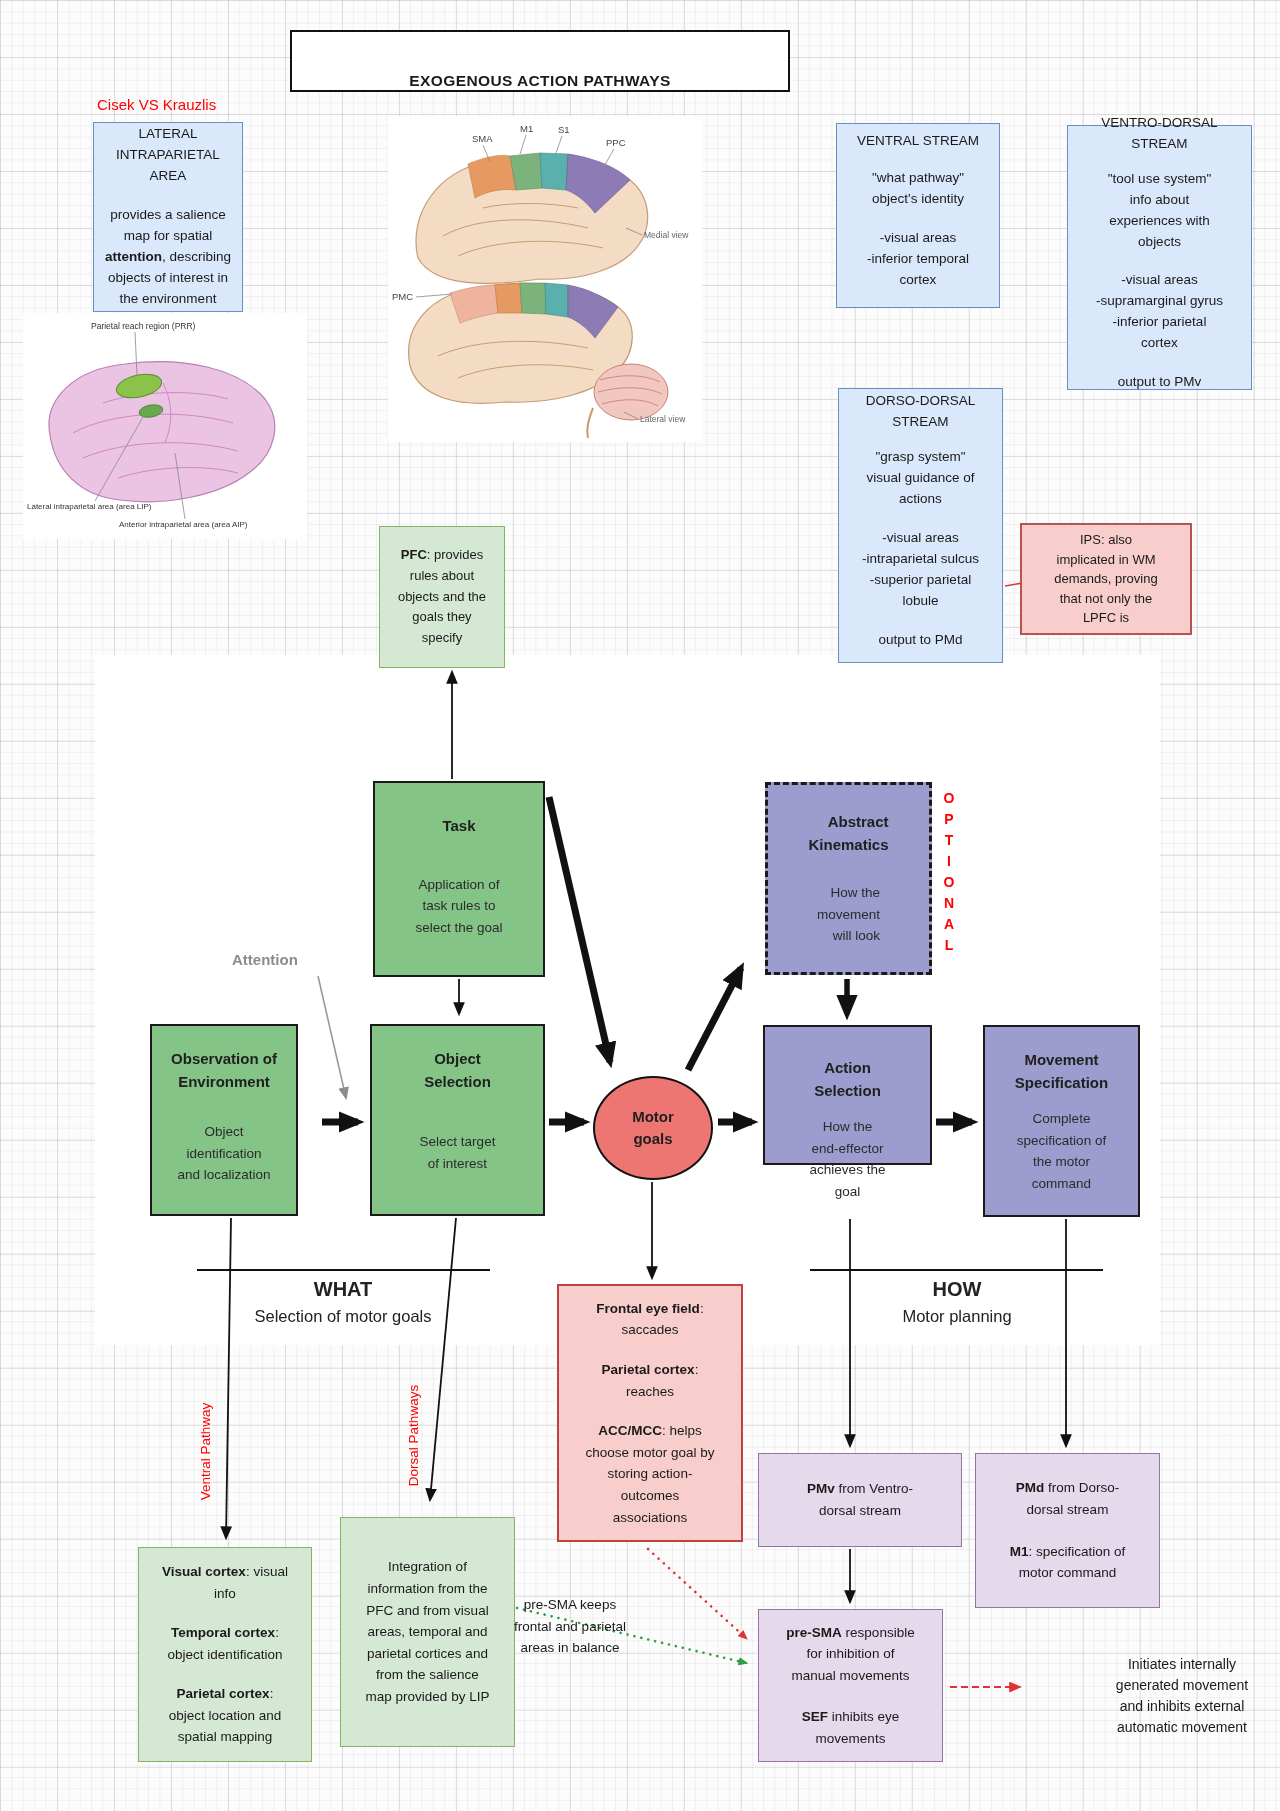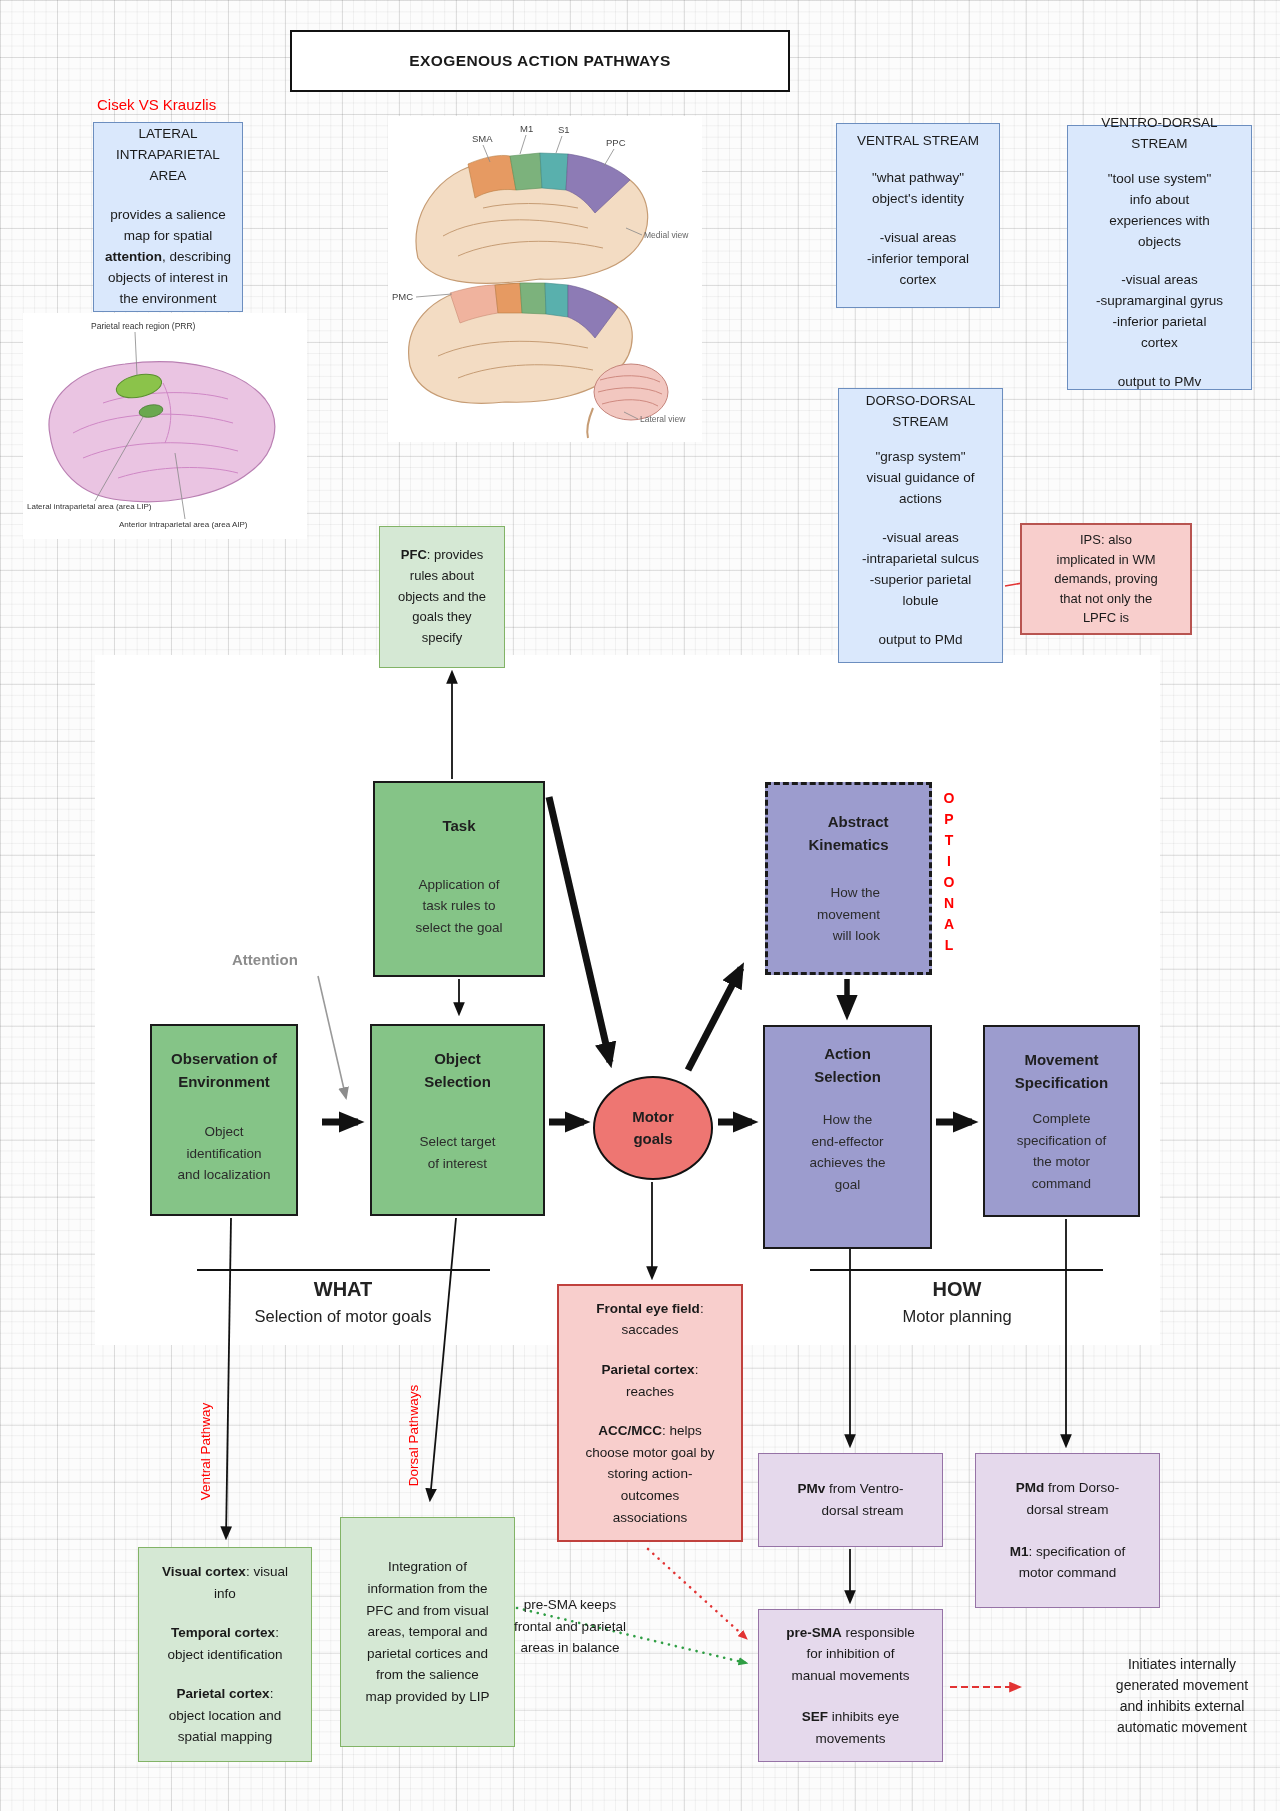--- a/index.html
+++ b/index.html
@@ -76,21 +76,21 @@
     <line x1="850" y1="1219" x2="850" y2="1446" stroke="#111" stroke-width="1.8" marker-end="url(#mThin)"></line>
     <line x1="1066" y1="1219" x2="1066" y2="1446" stroke="#111" stroke-width="1.8" marker-end="url(#mThin)"></line>
     <line x1="850" y1="1549" x2="850" y2="1602" stroke="#111" stroke-width="1.8" marker-end="url(#mThin)"></line>
     <line x1="1005" y1="586" x2="1074" y2="574" stroke="#e23333" stroke-width="1.6" marker-end="url(#mRed)"></line>
     <line x1="950" y1="1687" x2="1020" y2="1687" stroke="#e23333" stroke-width="2" stroke-dasharray="7,4" marker-end="url(#mRed)"></line>
     <line x1="648" y1="1549" x2="746" y2="1638" stroke="#e23333" stroke-width="2.6" stroke-dasharray="0.1,7" stroke-linecap="round" marker-end="url(#mRedS)"></line>
     <line x1="517" y1="1608" x2="746" y2="1663" stroke="#2f9e44" stroke-width="2.6" stroke-dasharray="0.1,7" stroke-linecap="round" marker-end="url(#mGreenS)"></line>
     <line x1="318" y1="976" x2="346" y2="1098" stroke="#999" stroke-width="1.6" marker-end="url(#mGray)"></line>
   </svg>
 
-  <div class="box" style="left:290px;top:30px;width:500px;height:62px;background:#fff;border:2px solid #111;">
+  <div class="box" style="left:290px;top:30px;width:500px;height:62px;background:#fff;border:2px solid #111;justify-content:flex-end;">
     <div style="font-weight:bold;font-size:15.5px;letter-spacing:.4px;">EXOGENOUS ACTION PATHWAYS</div>
   </div>
   <div class="abs red" style="left:97px;top:96px;font-size:15px;">Cisek VS Krauzlis</div>
 
   <svg class="svglayer" style="left:388px;top:116px;" width="314" height="326" viewBox="0 0 314 326">
     <g>
       <path d="M30,142 C20,100 48,56 98,46 C152,34 212,40 242,64 C264,82 264,112 250,130 C232,154 192,165 152,163 C102,170 47,172 30,142 Z" fill="#f3dcc3" stroke="#c69c74" stroke-width="1.2"></path>
       <path d="M80,48 C96,41 112,38 122,40 L128,74 C112,72 97,76 87,82 Z" fill="#e69a62" stroke="#b97d43" stroke-width=".6"></path>
       <path d="M122,40 L152,37 L154,72 L128,74 Z" fill="#7cb27c" stroke="#5b915b" stroke-width=".6"></path>
       <path d="M152,37 L180,38 L178,74 L154,72 Z" fill="#59b0ad" stroke="#3f8a87" stroke-width=".6"></path>
@@ -250,21 +250,21 @@
 Selection</div>
     <div class="t" style="margin-top:38px;">Select target
 of interest</div>
   </div>
 
   <div class="box" style="left:593px;top:1076px;width:120px;height:104px;background:#ee7672;border:2px solid #111;border-radius:50%;">
     <div class="t ntitle">Motor
 goals</div>
   </div>
 
-  <div class="node npurple" style="left:763px;top:1025px;width:169px;height:224px;padding-top:16px;gap:7px;">
+  <div class="node npurple" style="left:763px;top:1025px;width:169px;height:140px;padding-top:30px;">
     <div class="t ntitle">Action
 Selection</div>
     <div class="t" style="margin-top:14px;">How the
 end-effector
 achieves the
 goal</div>
   </div>
 
   <div class="node npurple" style="left:983px;top:1025px;width:157px;height:192px;padding-top:22px;">
     <div class="t ntitle">Movement
@@ -312,21 +312,21 @@
   <div class="box lgreen" style="left:340px;top:1517px;width:175px;height:230px;">
     <div class="t">Integration of
 information from the
 PFC and from visual
 areas, temporal and
 parietal cortices and
 from the salience
 map provided by LIP</div>
   </div>
 
-  <div class="box lav" style="left:758px;top:1453px;width:185px;height:94px;text-align:right;">
+  <div class="box lav" style="left:758px;top:1453px;width:204px;height:94px;">
     <div class="t"><b>PMv</b><span> from Ventro-
 dorsal stream</span></div>
   </div>
 
   <div class="box lav" style="left:975px;top:1453px;width:185px;height:155px;">
     <div class="t"><b>PMd</b><span> from Dorso-
 dorsal stream</span></div>
     <div class="t" style="margin-top:20px;"><b>M1</b><span>: specification of
 motor command</span></div>
   </div>

